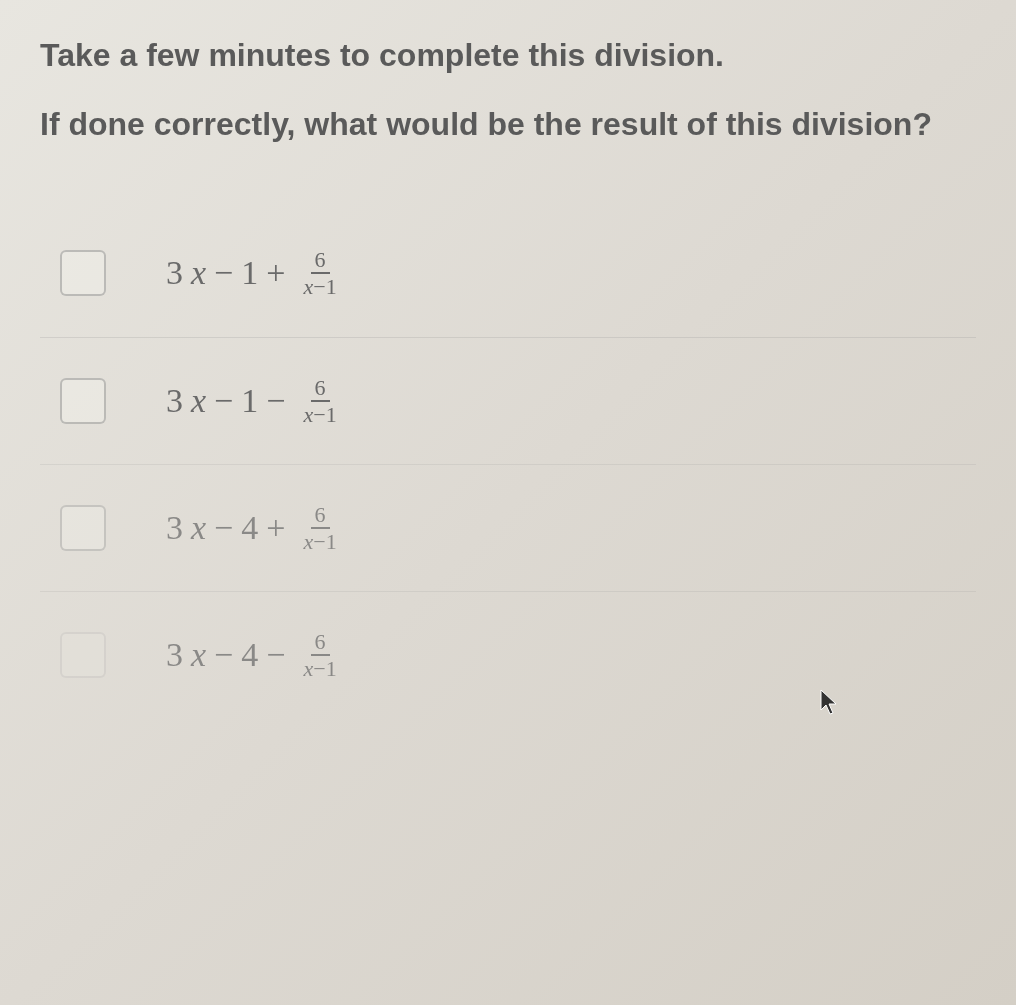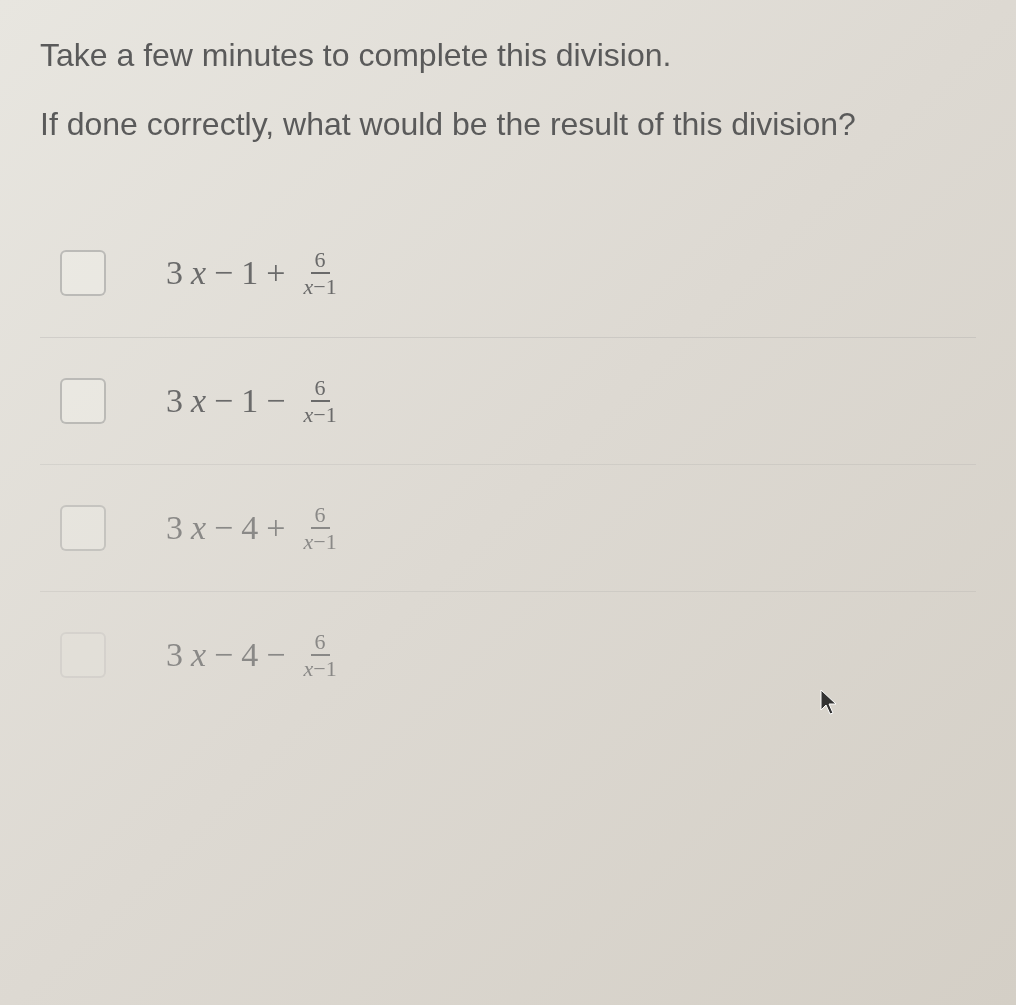--- a/index.html
+++ b/index.html
@@ -9,21 +9,21 @@
       background: linear-gradient(135deg, #e8e6e0 0%, #ddd9d2 50%, #d4cfc6 100%);
       font-family: Arial, Helvetica, sans-serif;
       color: #5a5a5a;
       padding: 30px 40px;
       position: relative;
     }
     .question-text {
       font-size: 32px;
       line-height: 1.6;
       color: #5a5a5a;
-      font-weight: 400;
+      font-weight: 700;
       margin-bottom: 18px;
     }
     .options-container {
       margin-top: 60px;
     }
     .option-row {
       display: flex;
       align-items: center;
       padding: 38px 0 38px 20px;
       border-top: 1px solid rgba(150,150,150,0.25);

